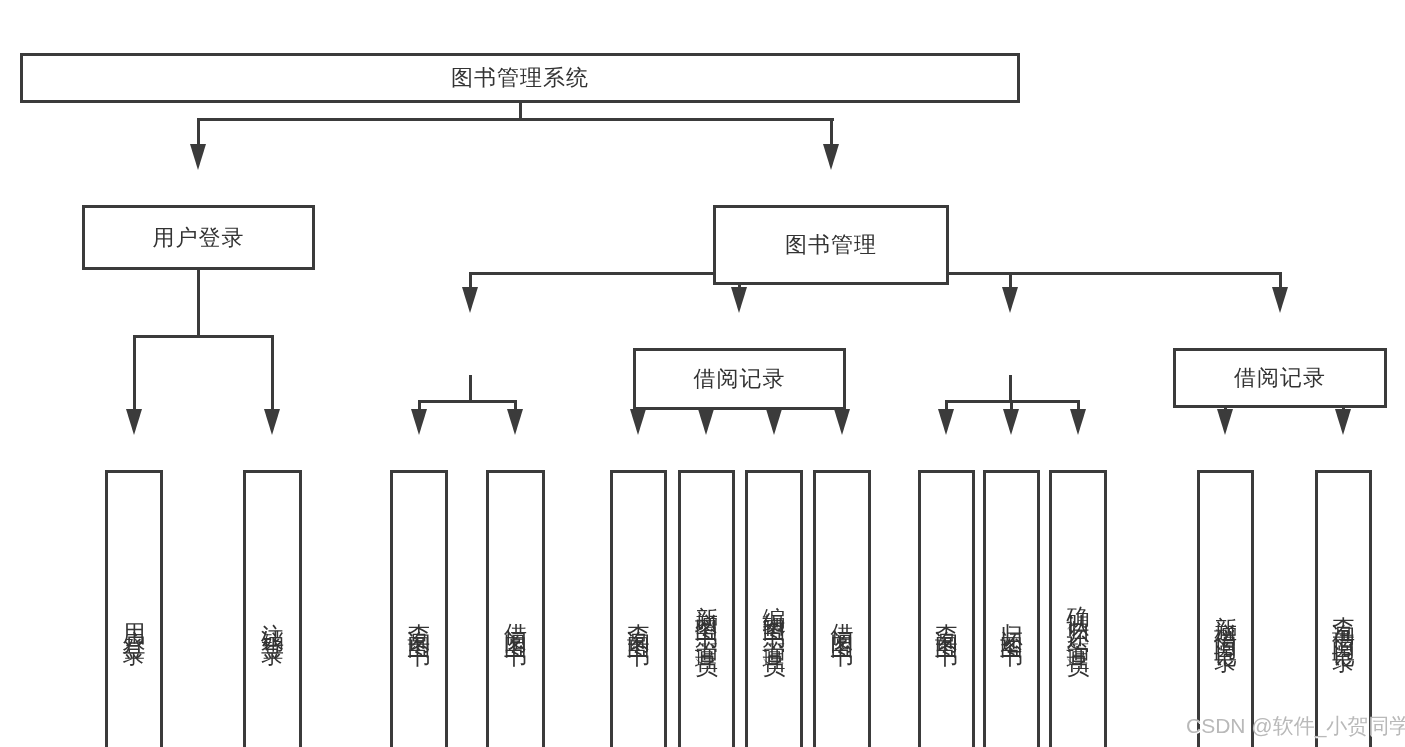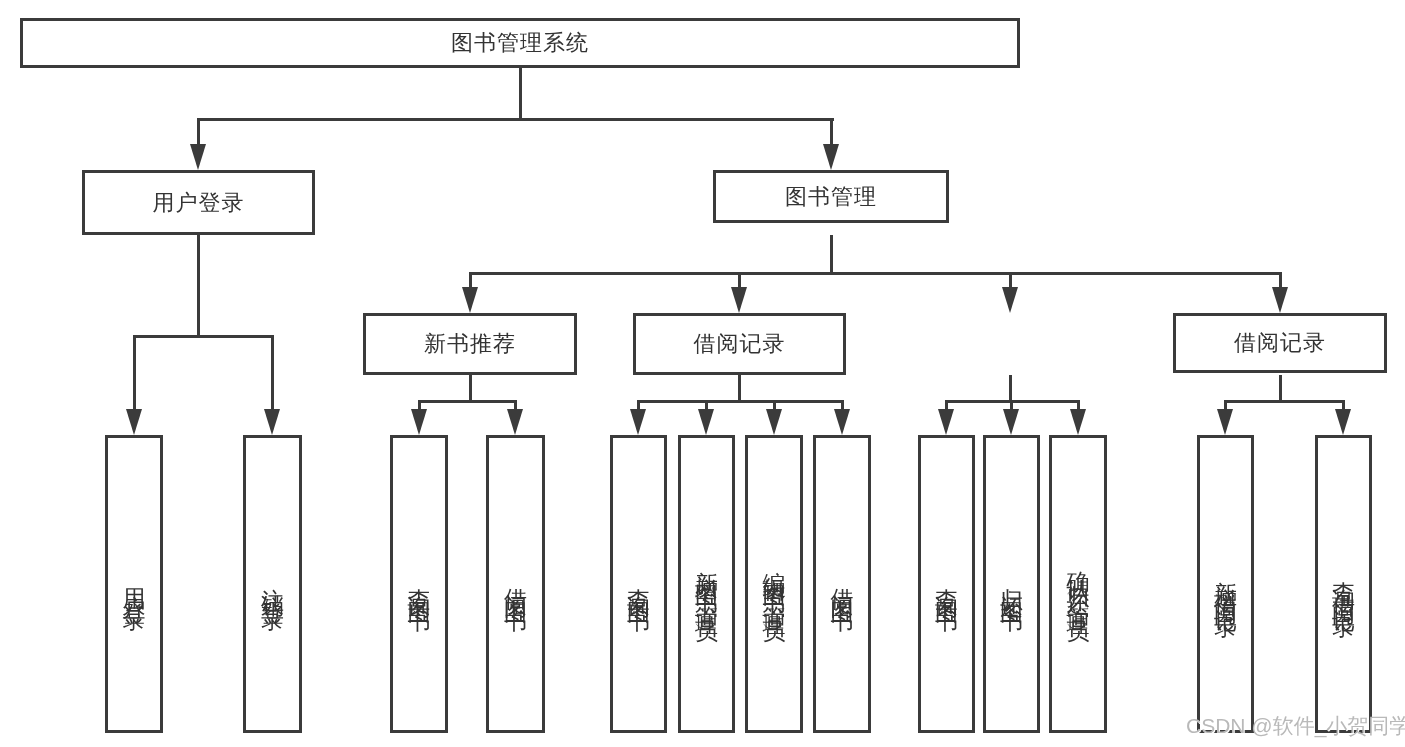--- a/index.html
+++ b/index.html
@@ -16,20 +16,21 @@
     box-sizing: border-box;
     border: 3px solid #3b3b3b;
     background: #ffffff;
     display: flex;
     align-items: center;
     justify-content: center;
     font-size: 22px;
     color: #333333;
     letter-spacing: 1px;
     z-index: 2;
+    margin-top: 35px;
   }
   .leaf {
     writing-mode: vertical-lr;
     text-orientation: mixed;
     font-size: 23px;
     letter-spacing: 7px;
     line-height: 1;
     padding: 6px 0;
   }
   .hline, .vline { position: absolute; background: #3b3b3b; z-index: 1; }
@@ -114,23 +115,22 @@
   <div class="vline" style="left:1279px;top:375px;height:25px"></div>
   <div class="hline" style="left:1224px;top:400px;width:121px"></div>
   <div class="vline" style="left:1224px;top:400px;height:9px"></div>
   <div class="arrow" style="left:1217px;top:409px"></div>
   <div class="vline" style="left:1342px;top:400px;height:9px"></div>
   <div class="arrow" style="left:1335px;top:409px"></div>
 
   <div class="node" style="left:20px;top:18px;width:1000px;height:50px">图书管理系统</div>
 
   <div class="node" style="left:82px;top:170px;width:233px;height:65px">用户登录</div>
-  <div class="node" style="left:713px;top:170px;width:236px;height:53px">图书管理</div>
+  <div class="node" style="left:713px;top:170px;width:236px;height:80px">图书管理</div>
 
-  <div class="node" style="left:363px;top:313px;width:214px;height:62px">新书推荐</div>
   <div class="node" style="left:633px;top:313px;width:213px;height:62px">借阅记录</div>
   <div class="node" style="left:1173px;top:313px;width:214px;height:60px">借阅记录</div>
 
   <div class="node leaf" style="left:105px;top:435px;width:58px;height:298px">用户登录</div>
   <div class="node leaf" style="left:243px;top:435px;width:59px;height:298px">注销登录</div>
 
   <div class="node leaf" style="left:390px;top:435px;width:58px;height:298px">查询图书</div>
   <div class="node leaf" style="left:486px;top:435px;width:59px;height:298px">借阅图书</div>
 
   <div class="node leaf" style="left:610px;top:435px;width:57px;height:298px">查询图书</div>

